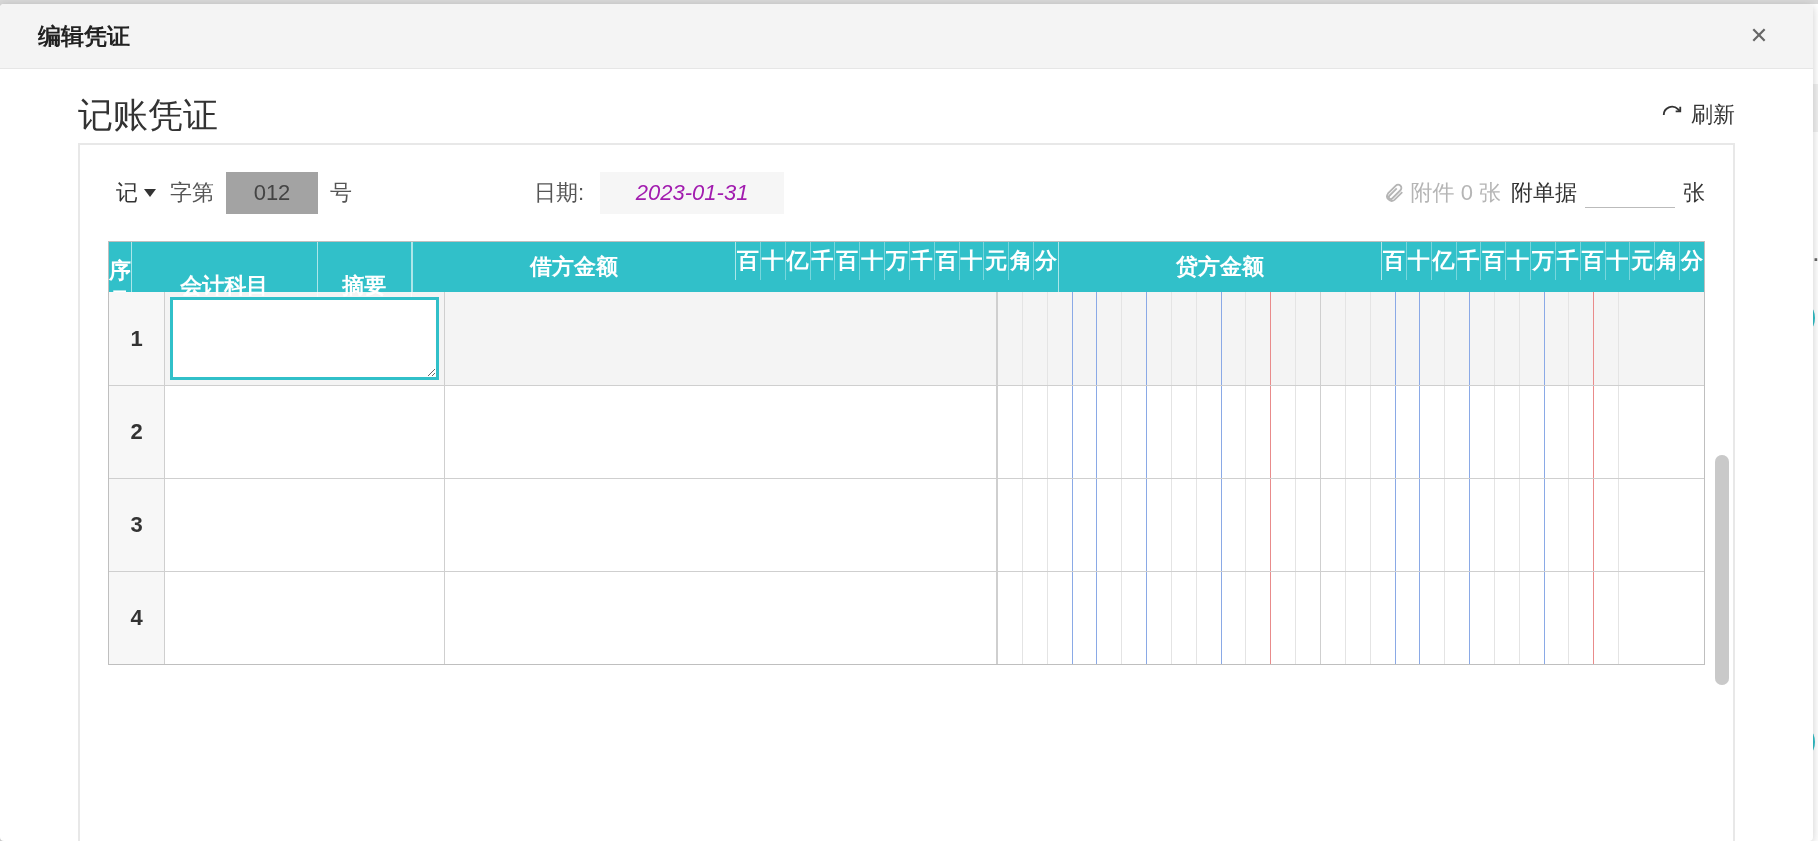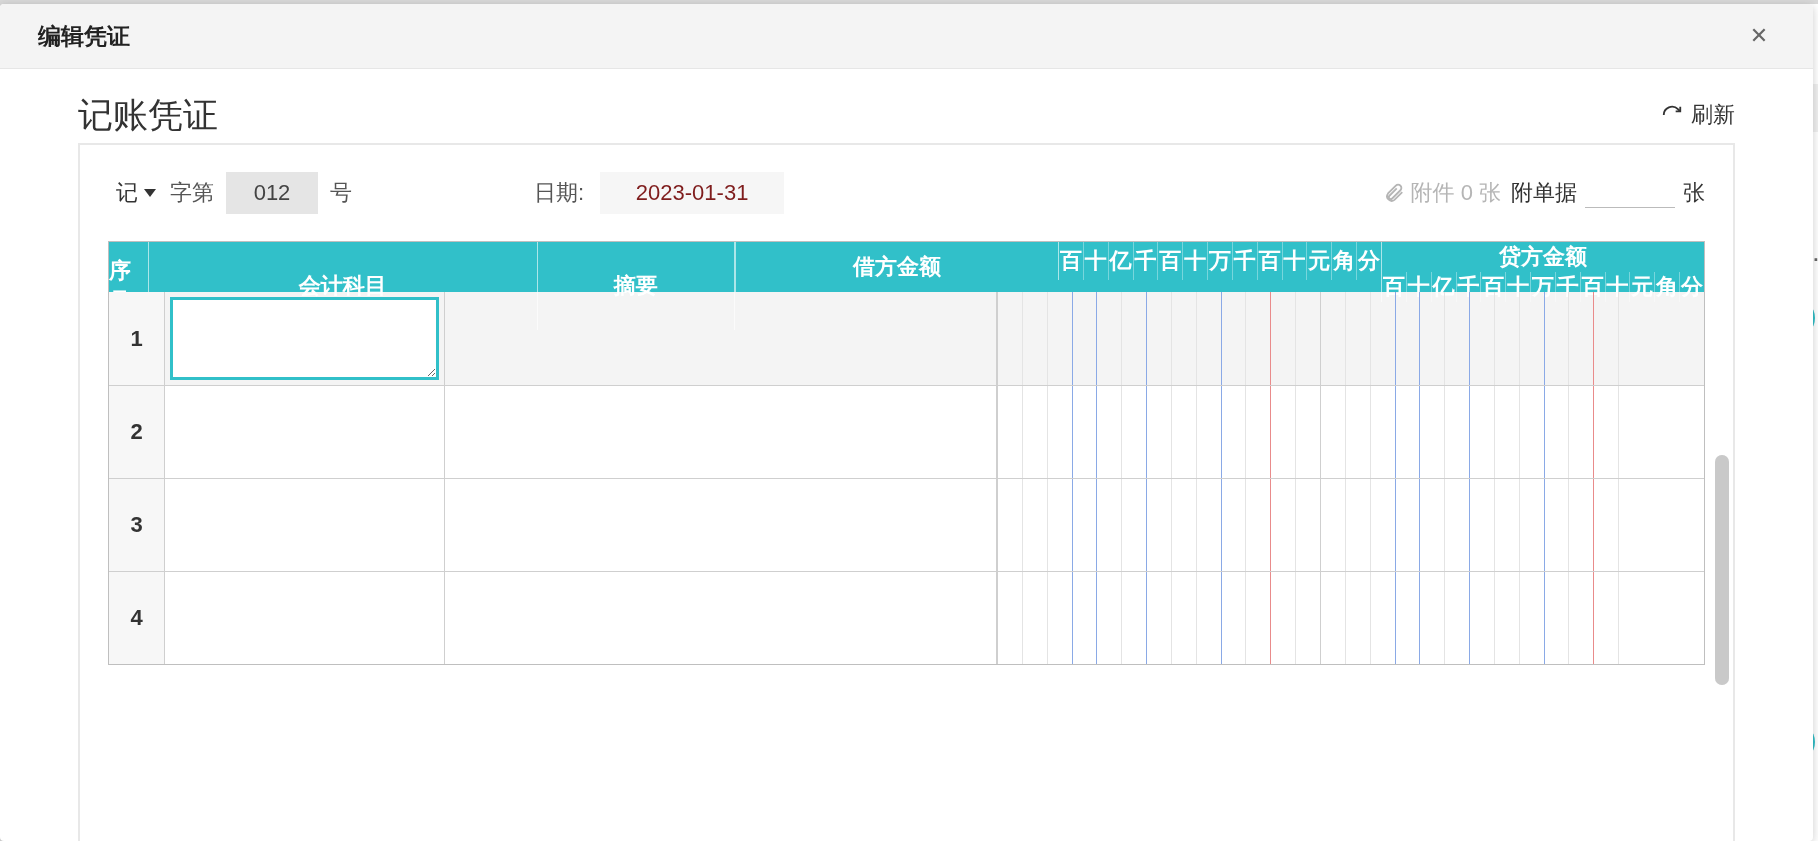--- a/index.html
+++ b/index.html
@@ -34,26 +34,26 @@
 
   .meta-row {
     display:flex; align-items:center; height:96px; padding:0 28px; font-size:22px; color:#555;
   }
   .meta-left { display:flex; align-items:center; gap:6px; }
   .ji-select {
     display:flex; align-items:center; gap:6px; padding:4px 8px; cursor:pointer; color:#333;
   }
   .chev-down { width:0; height:0; border-left:6px solid transparent; border-right:6px solid transparent; border-top:8px solid #333; }
   .num-field {
-    width:92px; height:42px; background:#e5e5e5; display:flex; align-items:center; justify-content:center;
+    width:92px; height:42px; background:#a3a3a3; display:flex; align-items:center; justify-content:center;
     color:#444; margin:16px 6px;
   }
   .date-field {
     width:184px; height:42px; background:#f6f6f6; display:flex; align-items:center; justify-content:center;
-    color:#7f1d1d; margin-left:10px;
+    color:#a21caf; margin-left:10px;font-style:italic;
   }
   .meta-spacer { flex:1; }
   .meta-right { display:flex; align-items:center; gap:10px; }
   .attach-btn { display:flex; align-items:center; gap:6px; color:#b5b5b5; cursor:pointer; }
   .attach-btn svg { width:22px; height:22px; }
   .fudan { display:flex; align-items:center; gap:8px; color:#333; }
   .fudan-input { width:90px; height:30px; border:none; border-bottom:1px solid #bbb; background:transparent; font-size:22px; text-align:center; outline:none; }
 
   
   .vtable { margin:0 28px; border:1px solid #bfbfbf; }
@@ -206,21 +206,21 @@
               <div class="dig">十</div>
               <div class="dig">万</div>
               <div class="dig">千</div>
               <div class="dig">百</div>
               <div class="dig">十</div>
               <div class="dig">元</div>
               <div class="dig">角</div>
               <div class="dig">分</div>
             </div>
           </div>
-          <div style="display:flex;flex-direction:column;">
+          <div style="display:flex;flex-direction:row;">
             <div class="th th-cred" style="height:50px;border-left:1px solid rgba(255,255,255,.6)">贷方金额</div>
             <div class="digits left-b" style="height:38px">
               <div class="dig">百</div>
               <div class="dig">十</div>
               <div class="dig">亿</div>
               <div class="dig">千</div>
               <div class="dig">百</div>
               <div class="dig">十</div>
               <div class="dig">万</div>
               <div class="dig">千</div>

